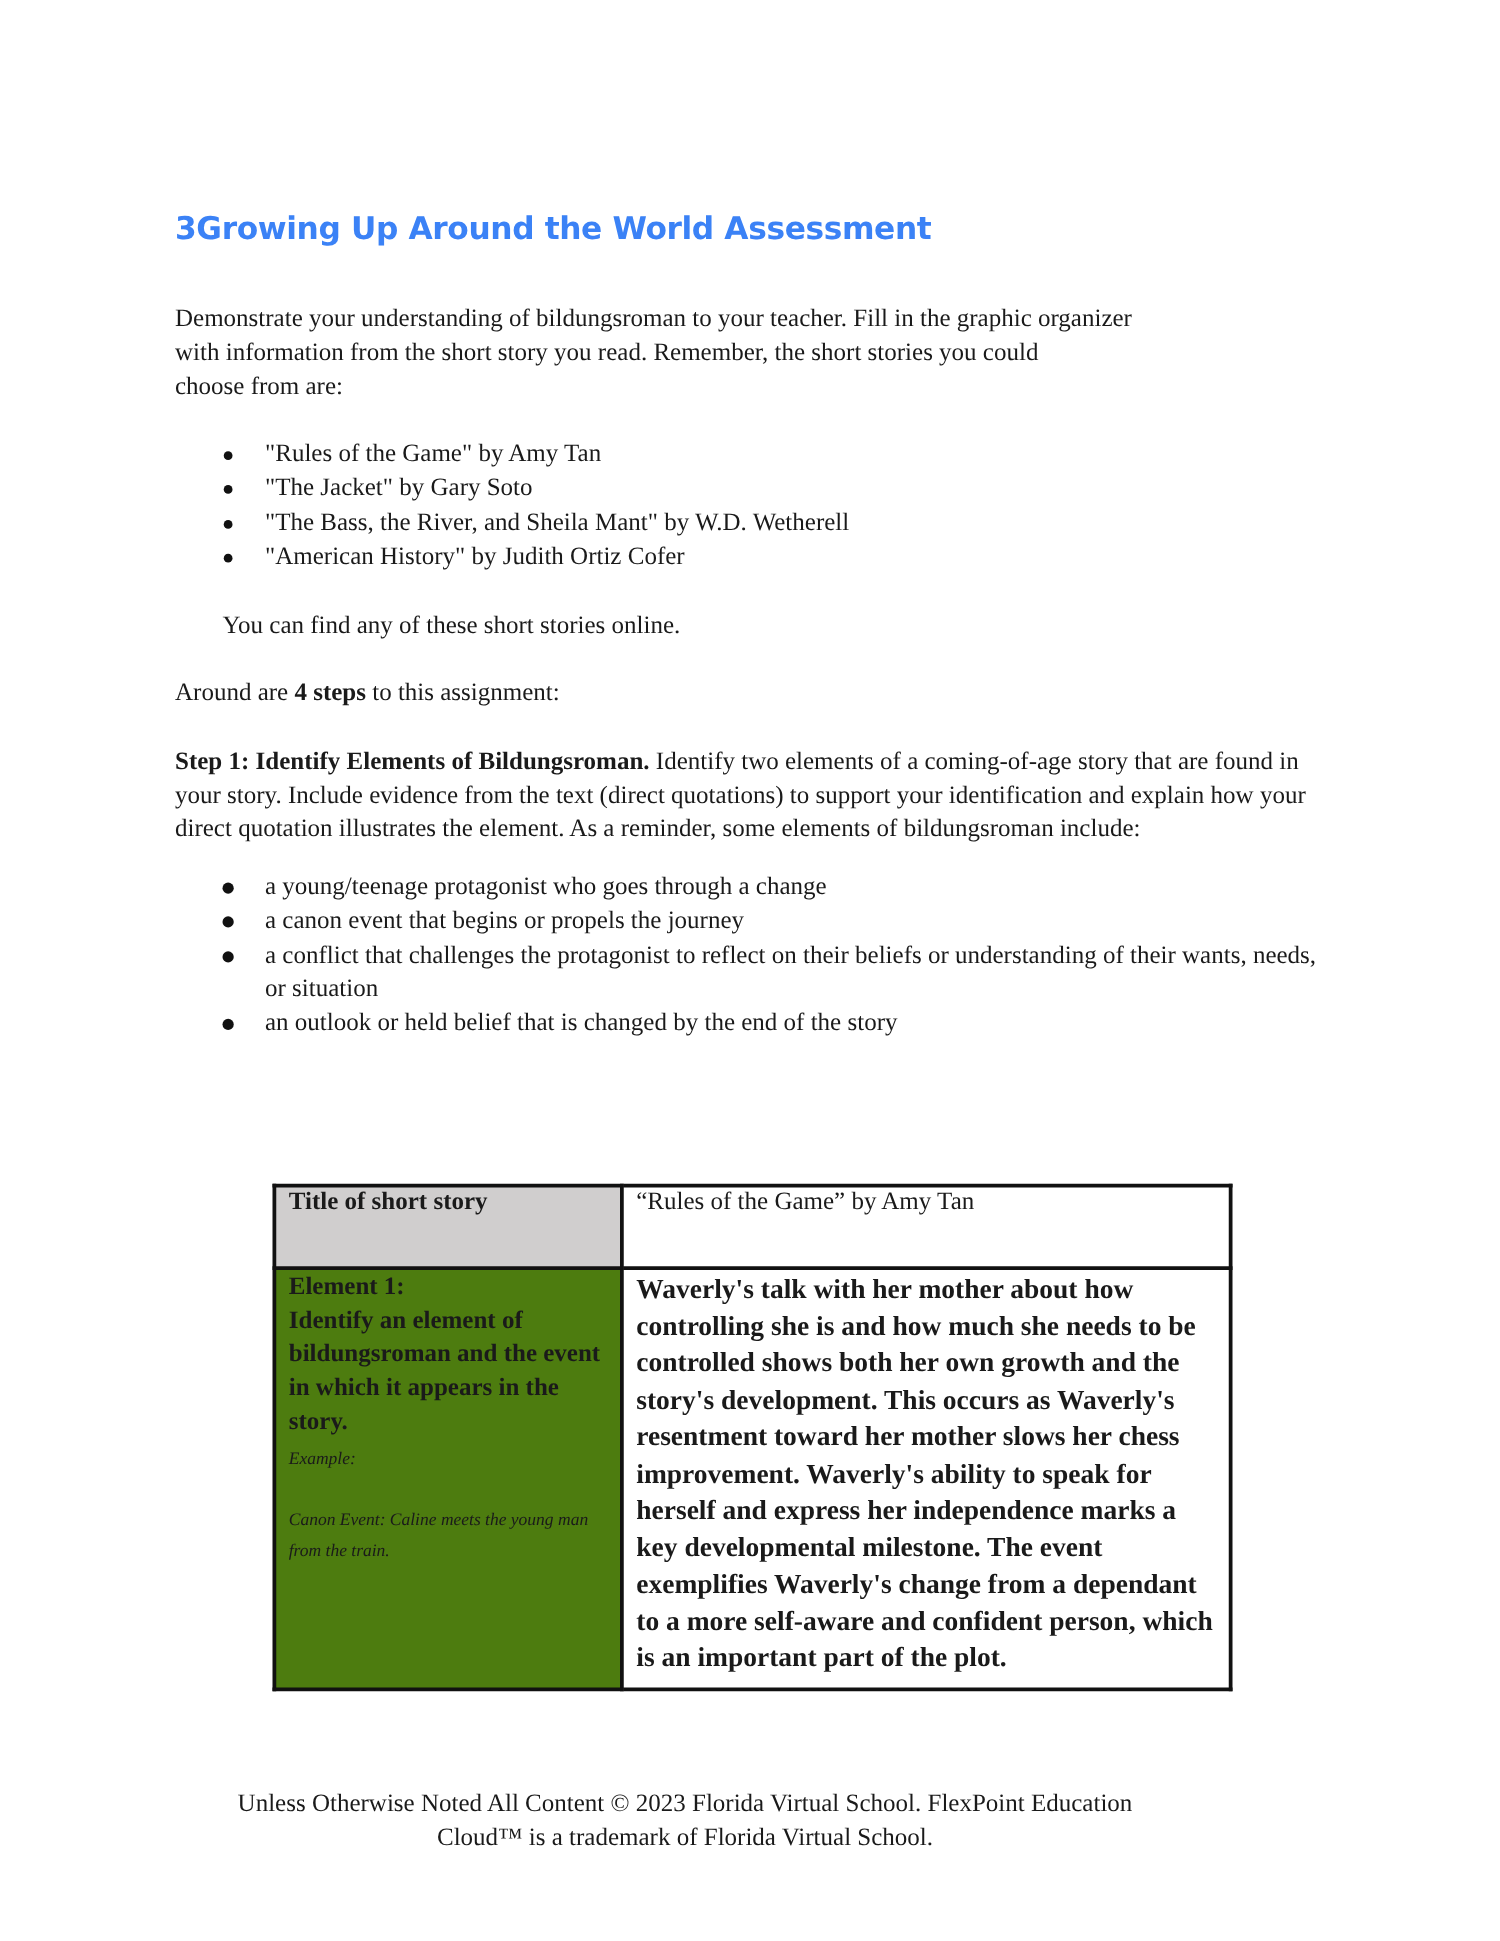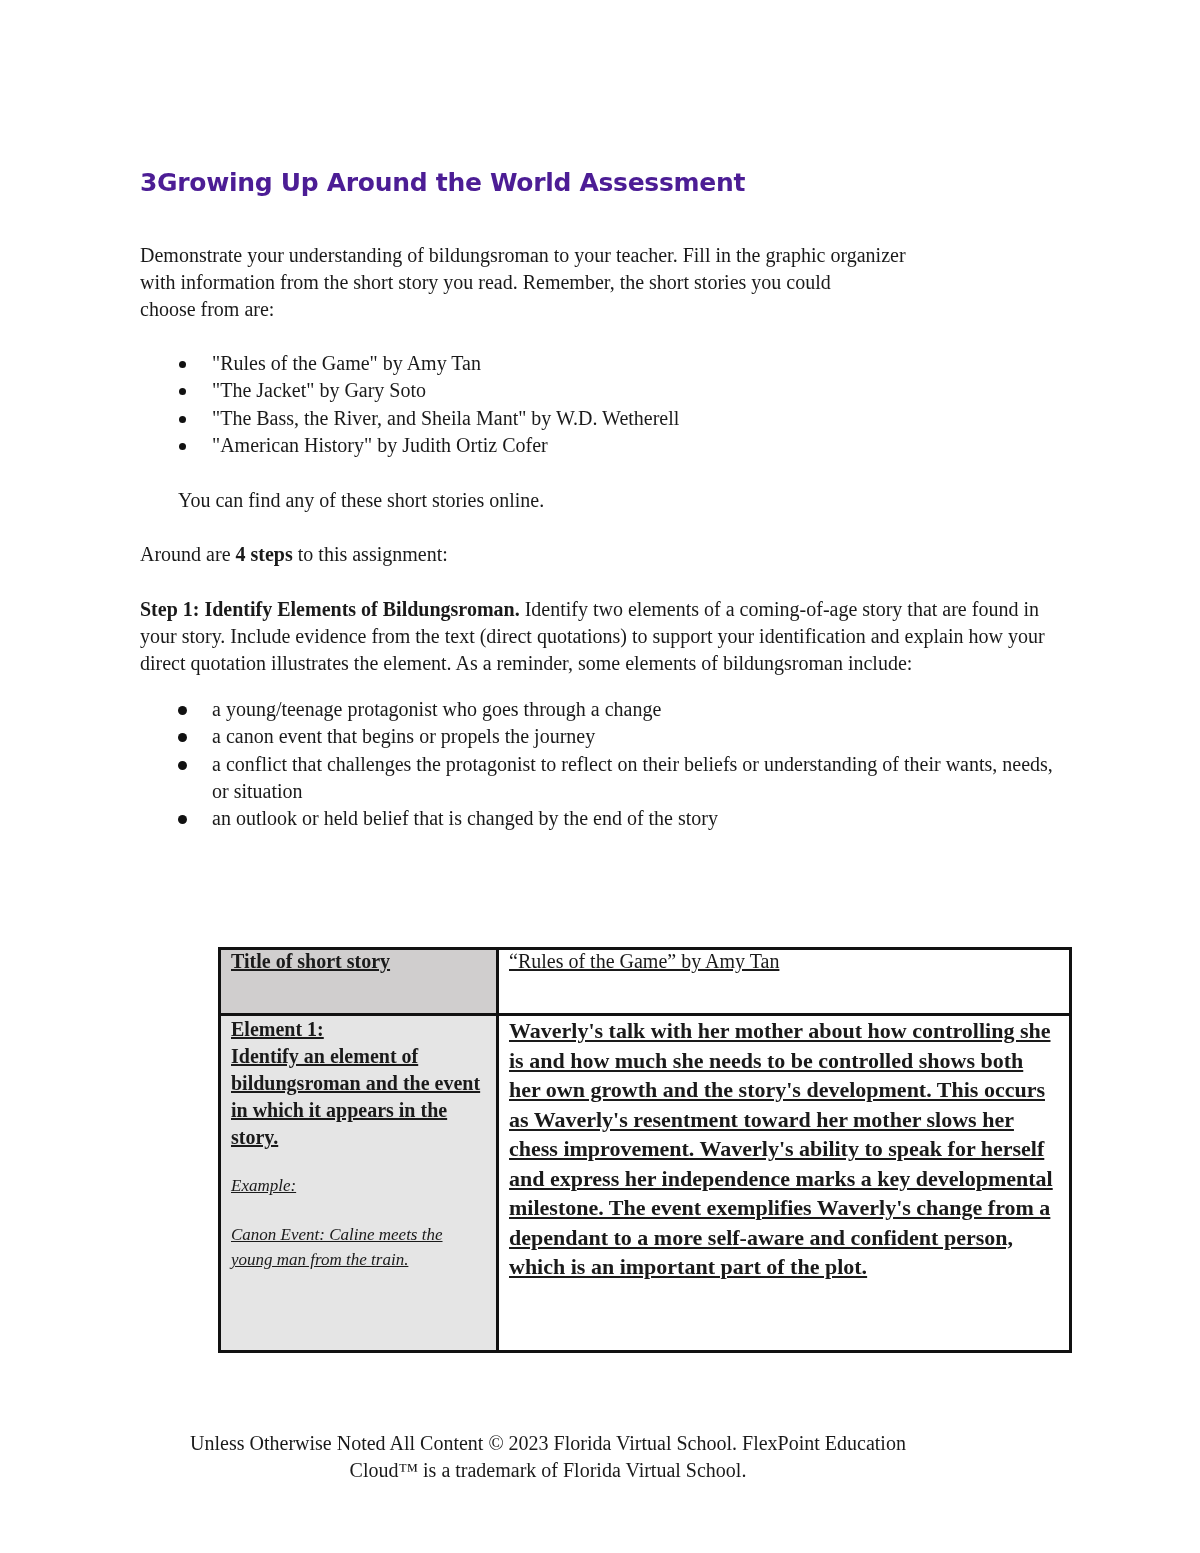--- a/index.html
+++ b/index.html
@@ -21,21 +21,21 @@
       width: 1200px;
       height: 1553px;
     }
     .title {
       position: absolute;
       left: 140px;
       top: 168px;
       font-family: "DejaVu Sans", "Liberation Sans", sans-serif;
       font-weight: bold;
       font-size: 25px;
-      color: #4c1d95;
+      color: #3b82f6;
       letter-spacing: -0.3px;
       white-space: nowrap;
     }
     .para {
       position: absolute;
       font-size: 20px;
       line-height: 27px;
       color: #1a1a1a;
     }
     .intro {
@@ -74,55 +74,54 @@
     .find-online { left: 178px; top: 487px; }
     .steps-line { left: 140px; top: 541px; }
     .steps-line b { font-weight: bold; }
     .step1 { left: 140px; top: 596px; width: 930px; }
     .step1 b { font-weight: bold; }
 
     table.organizer {
       position: absolute;
       left: 218px;
       top: 947px;
-      width: 854px;
+      width: 768px;
       border-collapse: collapse;
       font-size: 20px;
-      text-decoration: underline;
     }
     table.organizer td {
       border: 3px solid #111;
       vertical-align: top;
       padding: 0 10px;
     }
     td.label-title {
       background: #d0cece;
       width: 255px;
       height: 63px;
       vertical-align: bottom;
       padding-bottom: 16px;
       font-weight: bold;
     }
     td.value-title {
       padding-top: 4px;
       margin-top: 47px;
     }
     td.label-element {
-      background: #e5e5e5;
+      background: #4d7c0f;
       height: 334px;
       padding-top: 3px;
       font-weight: bold;
       line-height: 27px;
     }
     .example-block {
       font-weight: normal;
       font-style: italic;
-      font-size: 17px;
+      font-size: 14px;
       line-height: 25px;
-      margin-top: 22px;
+      margin-top: 4px;
     }
     .example-block .gap { height: 24px; }
     td.value-element {
       font-weight: bold;
       font-size: 22px;
       line-height: 29.5px;
       padding-top: 3px;
       padding-left: 8px;
       margin-top: 28px;
     }

